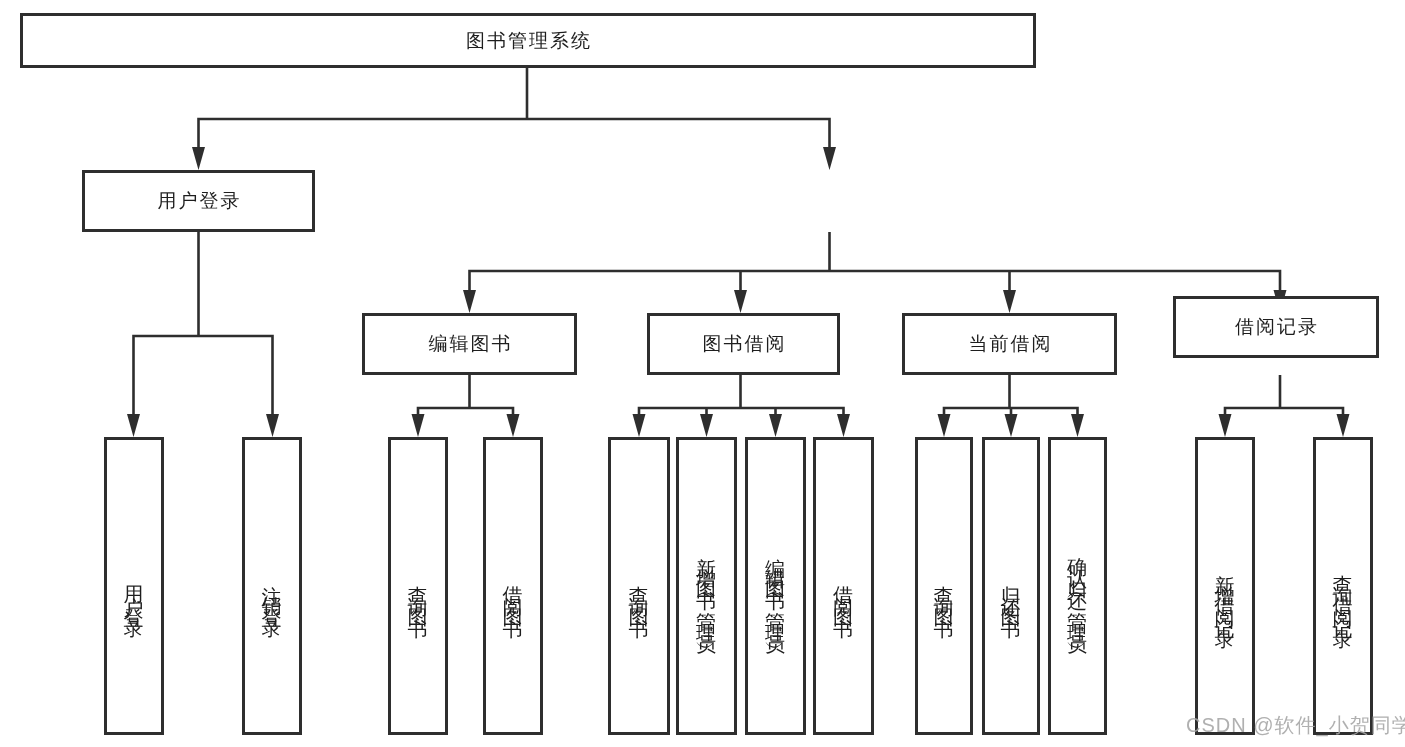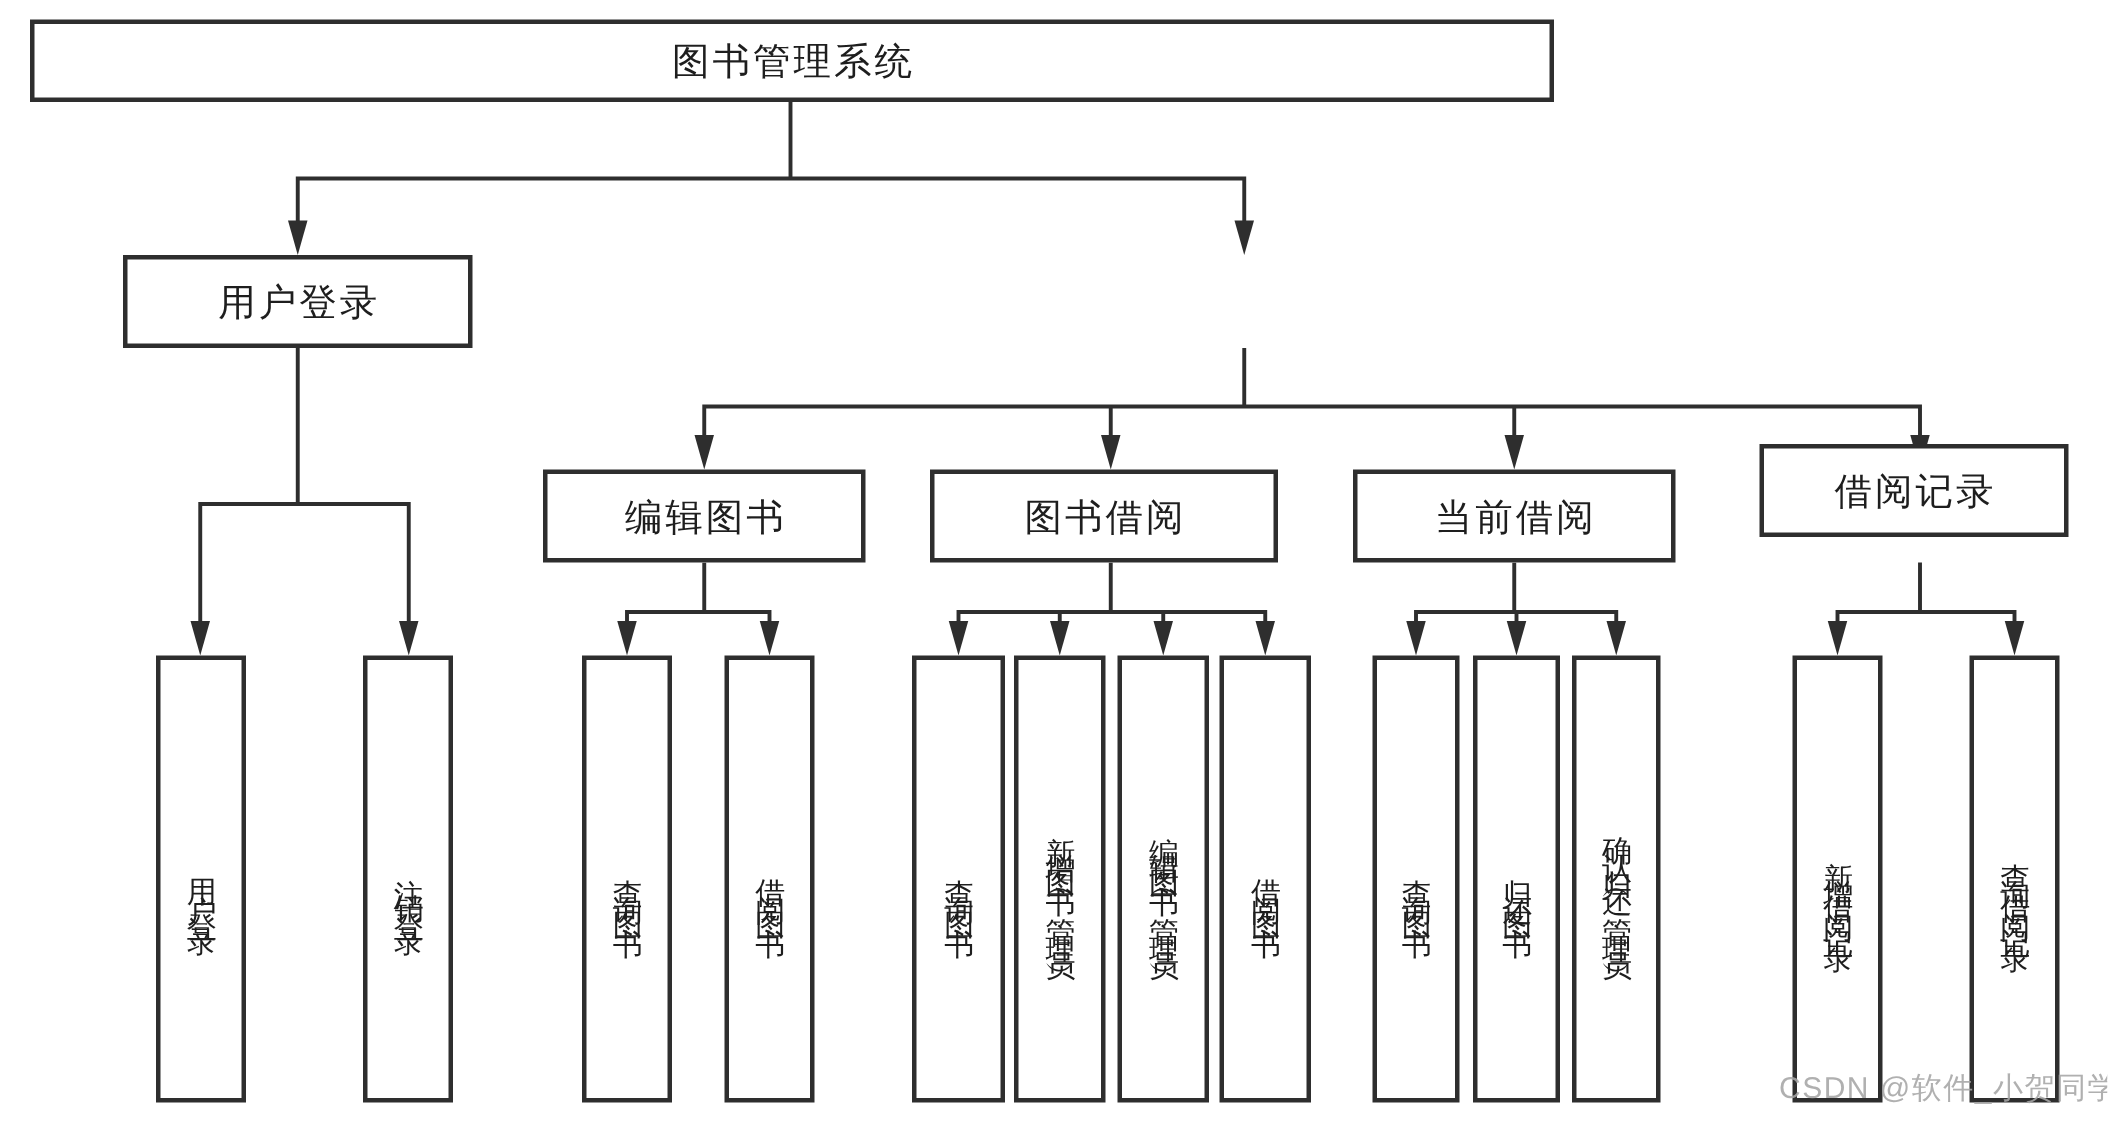--- a/index.html
+++ b/index.html
@@ -15,21 +15,21 @@
     position:absolute;
     background:#ffffff;
     border:3px solid #2e2e2e;
     box-sizing:border-box;
     display:flex;
     align-items:center;
     justify-content:center;
     color:#1e1e1e;
   }
   .box.h{
-    font-size:25px;
+    font-size:19px;
     letter-spacing:2px;
     padding-left:2px; 
     white-space:nowrap;
   }
   .box.v{
     writing-mode:vertical-rl;
     text-orientation:mixed;
     font-size:20px;
     letter-spacing:11px;
     line-height:1;
@@ -96,21 +96,21 @@
       <polygon points="1218.5,414 1231.5,414 1225,437"></polygon>
       <polygon points="1336.5,414 1349.5,414 1343,437"></polygon>
     </g>
   </svg>
 
   <div class="box h" style="left:20px;top:13px;width:1016px;height:55px">图书管理系统</div>
 
   <div class="box h" style="left:82px;top:170px;width:233px;height:62px">用户登录</div>
 
   <div class="box h" style="left:362px;top:313px;width:215px;height:62px">编辑图书</div>
-  <div class="box h" style="left:620px;top:313px;width:232px;height:62px">图书借阅</div>
+  <div class="box h" style="left:647px;top:313px;width:193px;height:62px">图书借阅</div>
   <div class="box h" style="left:902px;top:313px;width:215px;height:62px">当前借阅</div>
   <div class="box h" style="left:1173px;top:296px;width:206px;height:62px">借阅记录</div>
 
   <div class="box v" style="left:104px;top:437px;width:60px;height:298px">用户登录</div>
   <div class="box v" style="left:242px;top:437px;width:60px;height:298px">注销登录</div>
 
   <div class="box v" style="left:388px;top:437px;width:60px;height:298px">查询图书</div>
   <div class="box v" style="left:483px;top:437px;width:60px;height:298px">借阅图书</div>
 
   <div class="box v" style="left:608px;top:437px;width:62px;height:298px">查询图书</div>

